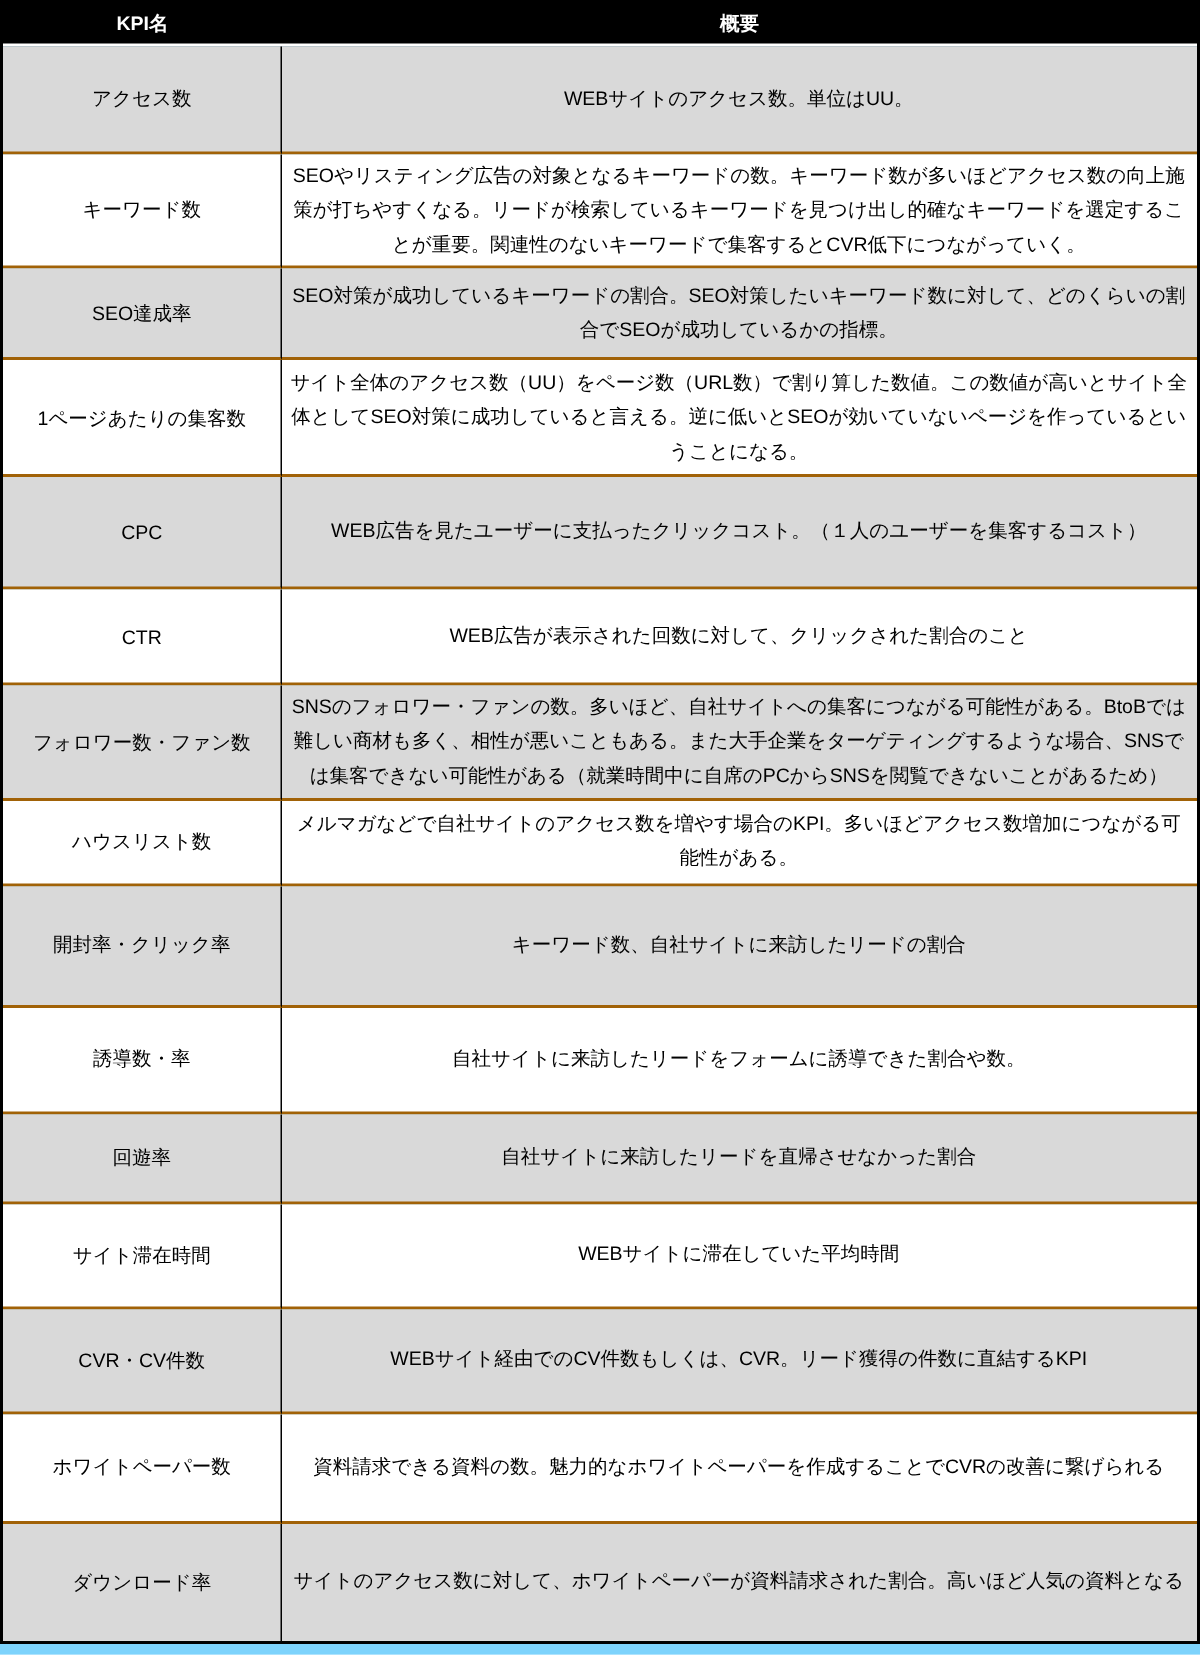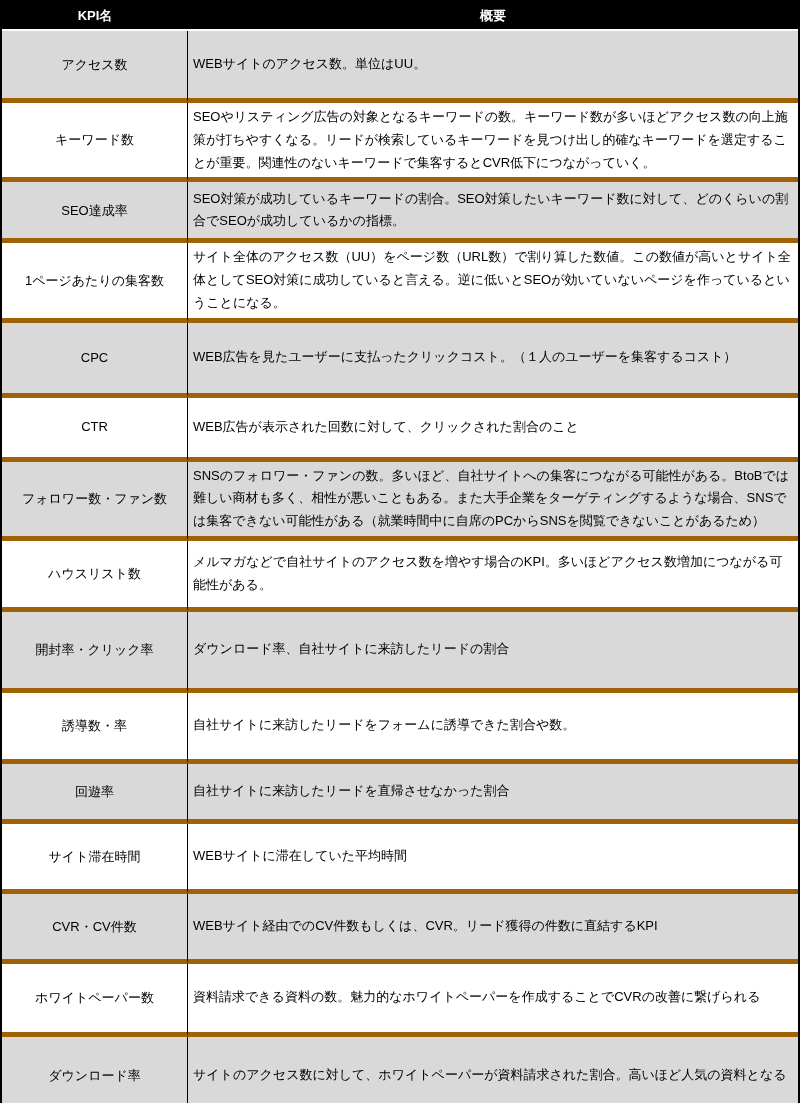--- a/index.html
+++ b/index.html
@@ -30,37 +30,37 @@
     font-weight: bold;
     height: 27px;
     text-align: center;
     vertical-align: middle;
     border: 0;
     border-bottom: 2px solid #ffffff;
     padding: 0;
   }
   table.kpi-table td {
     border-right: 1px solid #000000;
-    border-bottom: 5px solid #a16207;
+    border-bottom: 2px solid #a16207;
     vertical-align: middle;
     font-size: 13px;
     color: #000000;
     box-sizing: border-box;
   }
   table.kpi-table td:last-child { border-right: 0; }
   table.kpi-table tbody tr:last-child td { border-bottom: 0; }
   table.kpi-table tbody tr:nth-child(odd) td { background: #d9d9d9; }
   table.kpi-table tbody tr:nth-child(even) td { background: #ffffff; }
   td.kpi-cell {
     text-align: center;
     padding: 2px 4px;
     line-height: 1.5;
   }
   td.desc-cell {
-    text-align: left;
+    text-align: center;
     padding: 3px 6px 3px 5px;
     line-height: 1.75;
     word-break: break-all;
   }
 </style>
 </head>
 <body>
 
 <div class="page">
   <table class="kpi-table">
@@ -96,27 +96,27 @@
     <td class="desc-cell">WEB広告を見たユーザーに支払ったクリックコスト。（１人のユーザーを集客するコスト）</td>
   </tr>
         <tr style="height: 64px;">
     <td class="kpi-cell">CTR</td>
     <td class="desc-cell">WEB広告が表示された回数に対して、クリックされた割合のこと</td>
   </tr>
         <tr style="height: 75px;">
     <td class="kpi-cell">フォロワー数・ファン数</td>
     <td class="desc-cell">SNSのフォロワー・ファンの数。多いほど、自社サイトへの集客につながる可能性がある。BtoBでは難しい商材も多く、相性が悪いこともある。また大手企業をターゲティングするような場合、SNSでは集客できない可能性がある（就業時間中に自席のPCからSNSを閲覧できないことがあるため）</td>
   </tr>
-        <tr style="height: 71px;">
+        <tr style="height: 57px;">
     <td class="kpi-cell">ハウスリスト数</td>
     <td class="desc-cell">メルマガなどで自社サイトのアクセス数を増やす場合のKPI。多いほどアクセス数増加につながる可能性がある。</td>
   </tr>
         <tr style="height: 81px;">
     <td class="kpi-cell">開封率・クリック率</td>
-    <td class="desc-cell">ダウンロード率、自社サイトに来訪したリードの割合</td>
+    <td class="desc-cell">キーワード数、自社サイトに来訪したリードの割合</td>
   </tr>
         <tr style="height: 71px;">
     <td class="kpi-cell">誘導数・率</td>
     <td class="desc-cell">自社サイトに来訪したリードをフォームに誘導できた割合や数。</td>
   </tr>
         <tr style="height: 60px;">
     <td class="kpi-cell">回遊率</td>
     <td class="desc-cell">自社サイトに来訪したリードを直帰させなかった割合</td>
   </tr>
         <tr style="height: 70px;">

